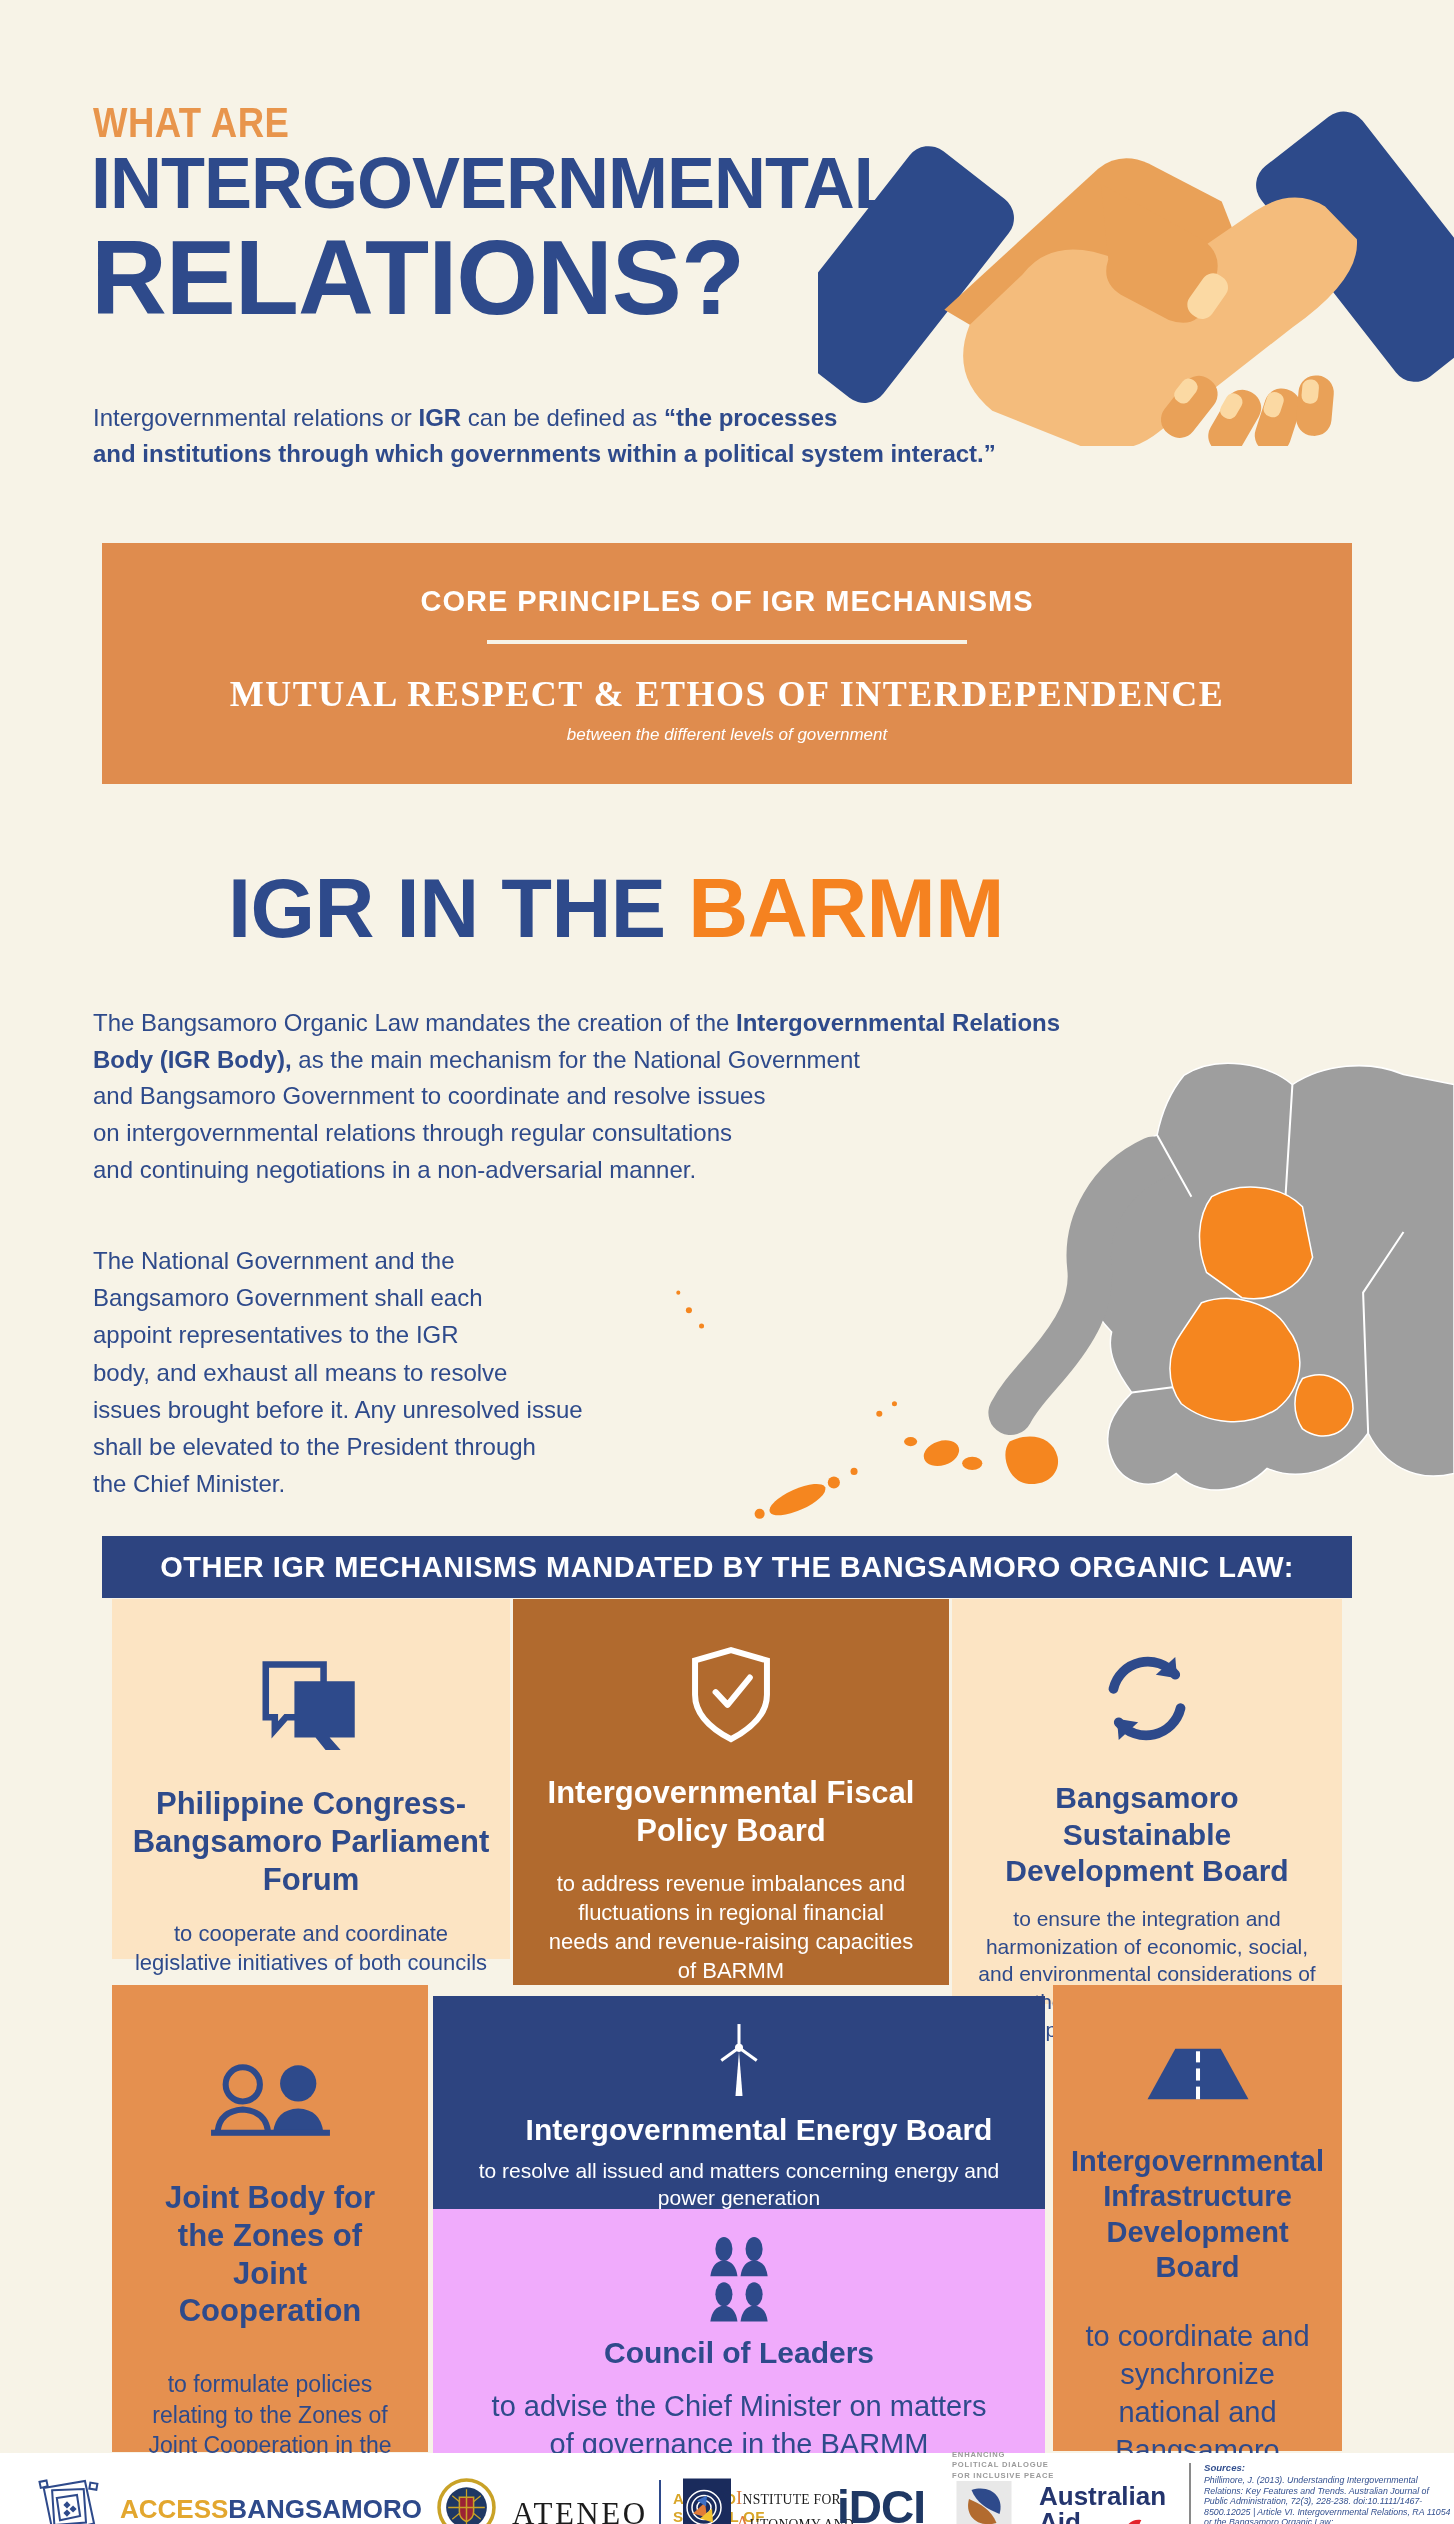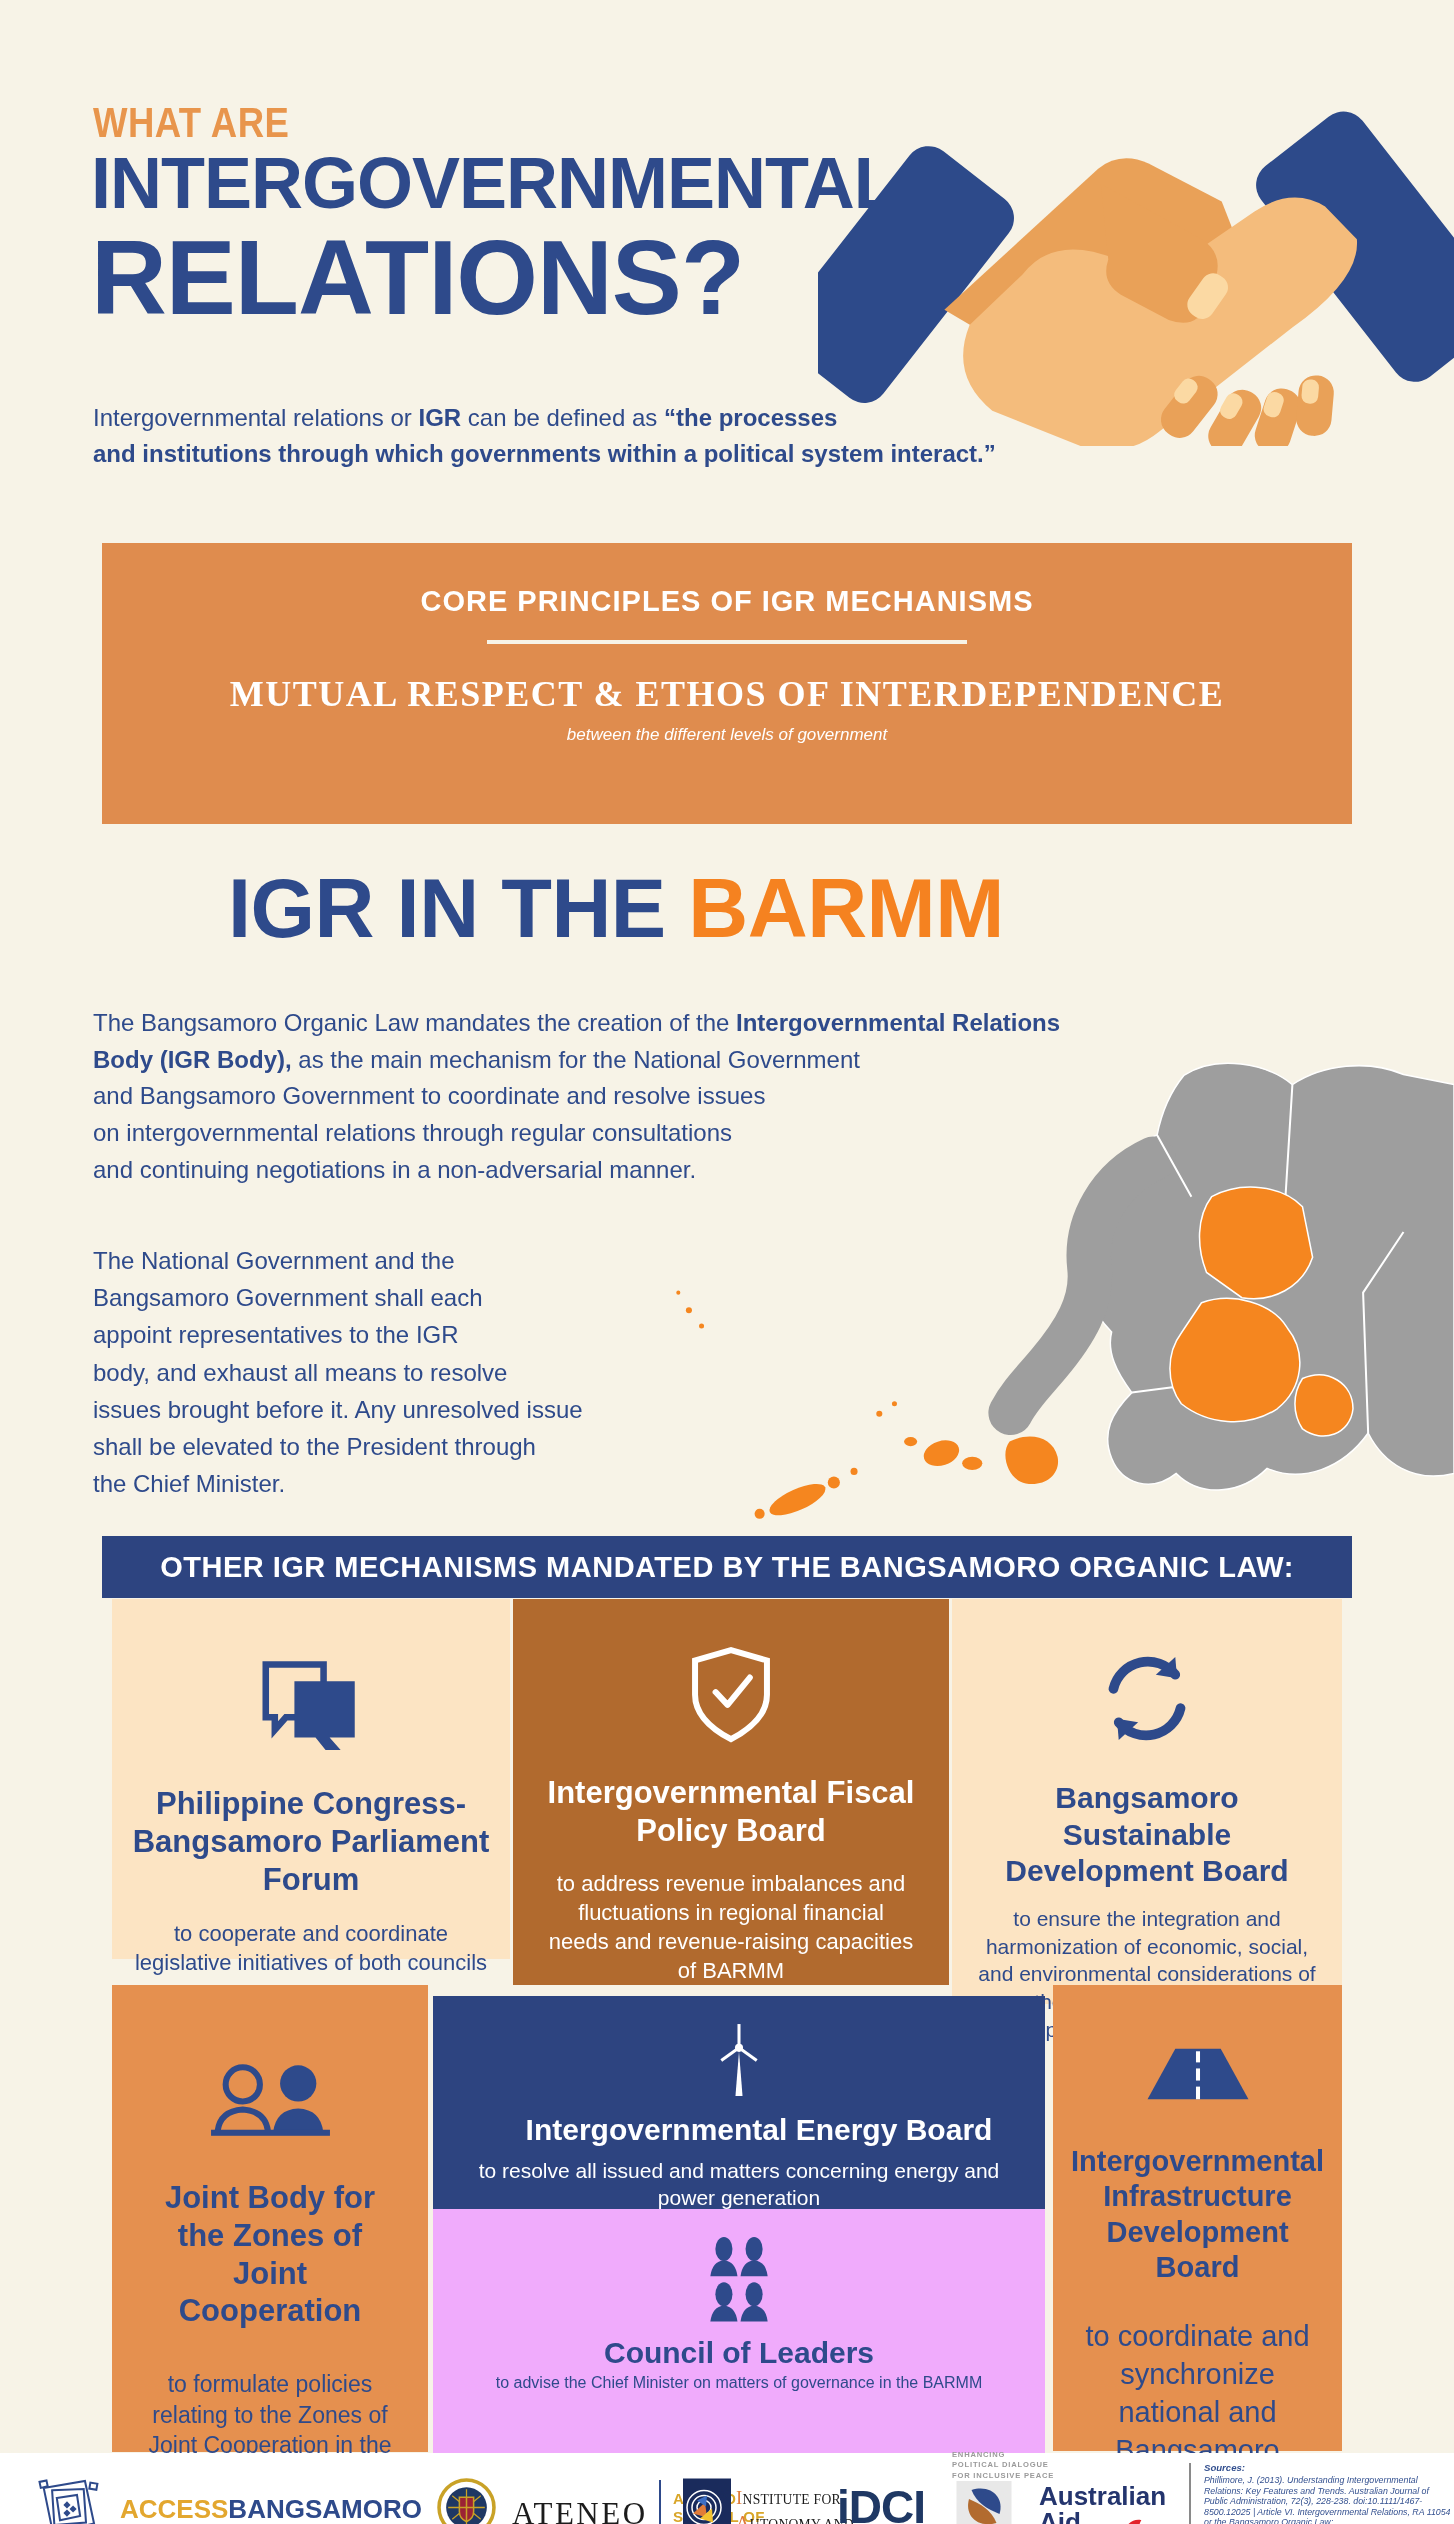--- a/index.html
+++ b/index.html
@@ -8,21 +8,21 @@
   .bold { font-weight:bold; }
 
   
   #hero-eyebrow { left:93px; top:98px; font-size:43px; font-weight:bold; color:#E8954C; letter-spacing:0.5px; transform:scaleX(.85); transform-origin:left top; }
   #hero-title1 { left:91px; top:142px; font-size:72px; font-weight:bold; color:#2E4A8B; letter-spacing:-1px; }
   #hero-title2 { left:91px; top:218px; font-size:105px; font-weight:bold; color:#2E4A8B; letter-spacing:-1px; }
   #handshake { left:818px; top:93px; }
   #definition { left:93px; top:400px; font-size:24px; line-height:1.5; color:#2E4A8B; width:1237px; }
 
   
-  #core-box { left:102px; top:543px; width:1250px; height:281px; background:#DF8C4E; text-align:center; padding-top:42px; }
+  #core-box { left:102px; top:543px; width:1250px; height:241px; background:#DF8C4E; text-align:center; padding-top:42px; }
   #core-heading { font-size:29px; font-weight:bold; color:#FFFFFF; letter-spacing:1px; }
   #core-divider { width:480px; height:4px; background:#F7F3E7; margin:22px auto 0 auto; }
   #core-principle { font-family:"Liberation Serif", serif; font-size:36px; color:#FFFFFF; letter-spacing:1.5px; margin-top:29px; font-weight:600; }
   #core-subtext { font-size:17px; font-style:italic; color:#FFFFFF; margin-top:10px; }
 
   
   #igr-heading { left:228px; top:861px; font-size:83px; font-weight:bold; letter-spacing:-0.5px; color:#2E4A8B; }
   #igr-heading .orange { color:#F58220; }
   #para1 { left:93px; top:1005px; font-size:24px; line-height:1.53; color:#2E4A8B; width:1237px; }
   #para2 { left:93px; top:1242px; font-size:24px; line-height:1.55; color:#2E4A8B; width:707px; }
@@ -48,21 +48,21 @@
   #card3 .title { font-size:30px; color:#2E4A8B; margin-top:31px; padding:0 15px; }
   #card3 .desc { font-size:21px; color:#2E4A8B; margin-top:15px; padding:0 23px; }
   #card4 { left:112px; top:1985px; width:316px; height:467px; background:#E5904F; padding-top:73px; }
   #card4 .title { font-size:31px; color:#2E4A8B; margin-top:40px; padding:0 28px; }
   #card4 .desc { font-size:23px; color:#2E4A8B; margin-top:39px; padding:0 20px; }
   #card5 { left:433px; top:1996px; width:612px; height:214px; background:#2D4480; padding-top:24px; }
   #card5 .title { font-size:30px; color:#fff; margin-top:11px;padding-left:40px; }
   #card5 .desc { font-size:21px; color:#fff; margin-top:8px; padding:0 45px; }
   #card6 { left:433px; top:2209px; width:612px; height:244px; background:#f0abfc; padding-top:26px; }
   #card6 .title { font-size:30px; color:#2E4A8B; margin-top:12px; }
-  #card6 .desc { font-size:16px; color:#2E4A8B; margin-top:0; padding:0 56px; }
+  #card6 .desc { font-size:29px; color:#2E4A8B; margin-top:15px; padding:0 56px; }
   #card7 { left:1053px; top:1985px; width:289px; height:466px; background:#E5904F; padding-top:61px; }
   #card7 .title { font-size:29px; color:#2E4A8B; margin-top:42px; padding:0 17.7px; }
   #card7 .desc { font-size:29px; color:#2E4A8B; margin-top:31px; padding:0 17.7px; }
 
   
   #footer { left:0; top:2453px; width:1454px; height:132px; background:#FFFFFF; }
   #weave-logo { left:36px; top:2477px; }
   #access-line { left:120px; top:2494px; font-size:26px; font-weight:bold; letter-spacing:0px; }
   #access-line .g { color:#E3A72F; } #access-line .b { color:#2E4A8B; }
   #ateneo-seal { left:437px; top:2478px; }

